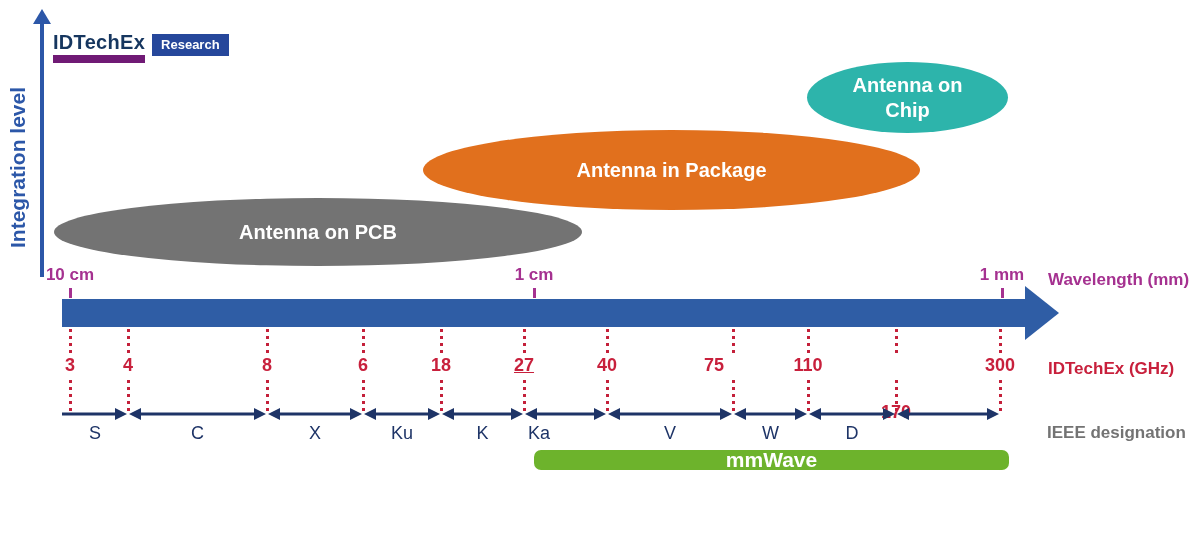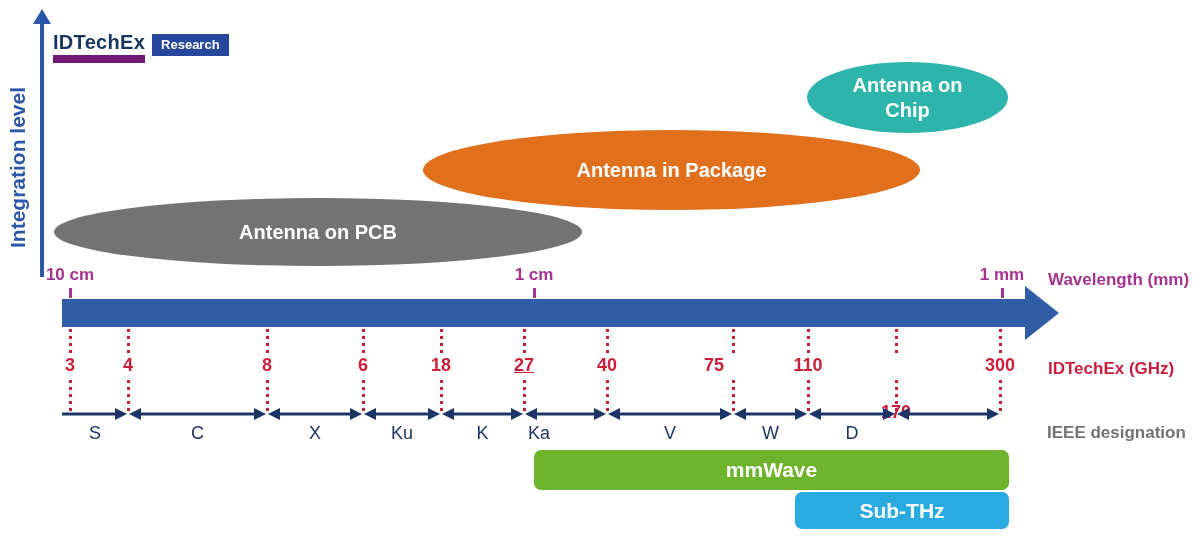--- a/index.html
+++ b/index.html
@@ -184,19 +184,16 @@
     </svg>
     <div class="band-label" style="left: 95px;">S</div>
     <div class="band-label" style="left: 197.5px;">C</div>
     <div class="band-label" style="left: 315px;">X</div>
     <div class="band-label" style="left: 402px;">Ku</div>
     <div class="band-label" style="left: 482.5px;">K</div>
     <div class="band-label" style="left: 539px;">Ka</div>
     <div class="band-label" style="left: 670px;">V</div>
     <div class="band-label" style="left: 770.5px;">W</div>
     <div class="band-label" style="left: 852px;">D</div>
-    <div class="range-bar" style="left: 534px; top: 450px; width: 475px; height: 40px; background: rgb(109, 179, 44);">
+    <div class="range-bar" style="left: 534px; top: 450px; width: 475px; height: 20px; background: rgb(109, 179, 44);">
       <span class="range-label">mmWave</span>
-    </div>
-    <div class="range-bar" style="left: 795px; top: 492px; width: 214px; height: 37px; background: rgb(41, 171, 226);">
-      <span class="range-label">Sub-THz</span>
     </div>
   </div>
 
 </body></html>

